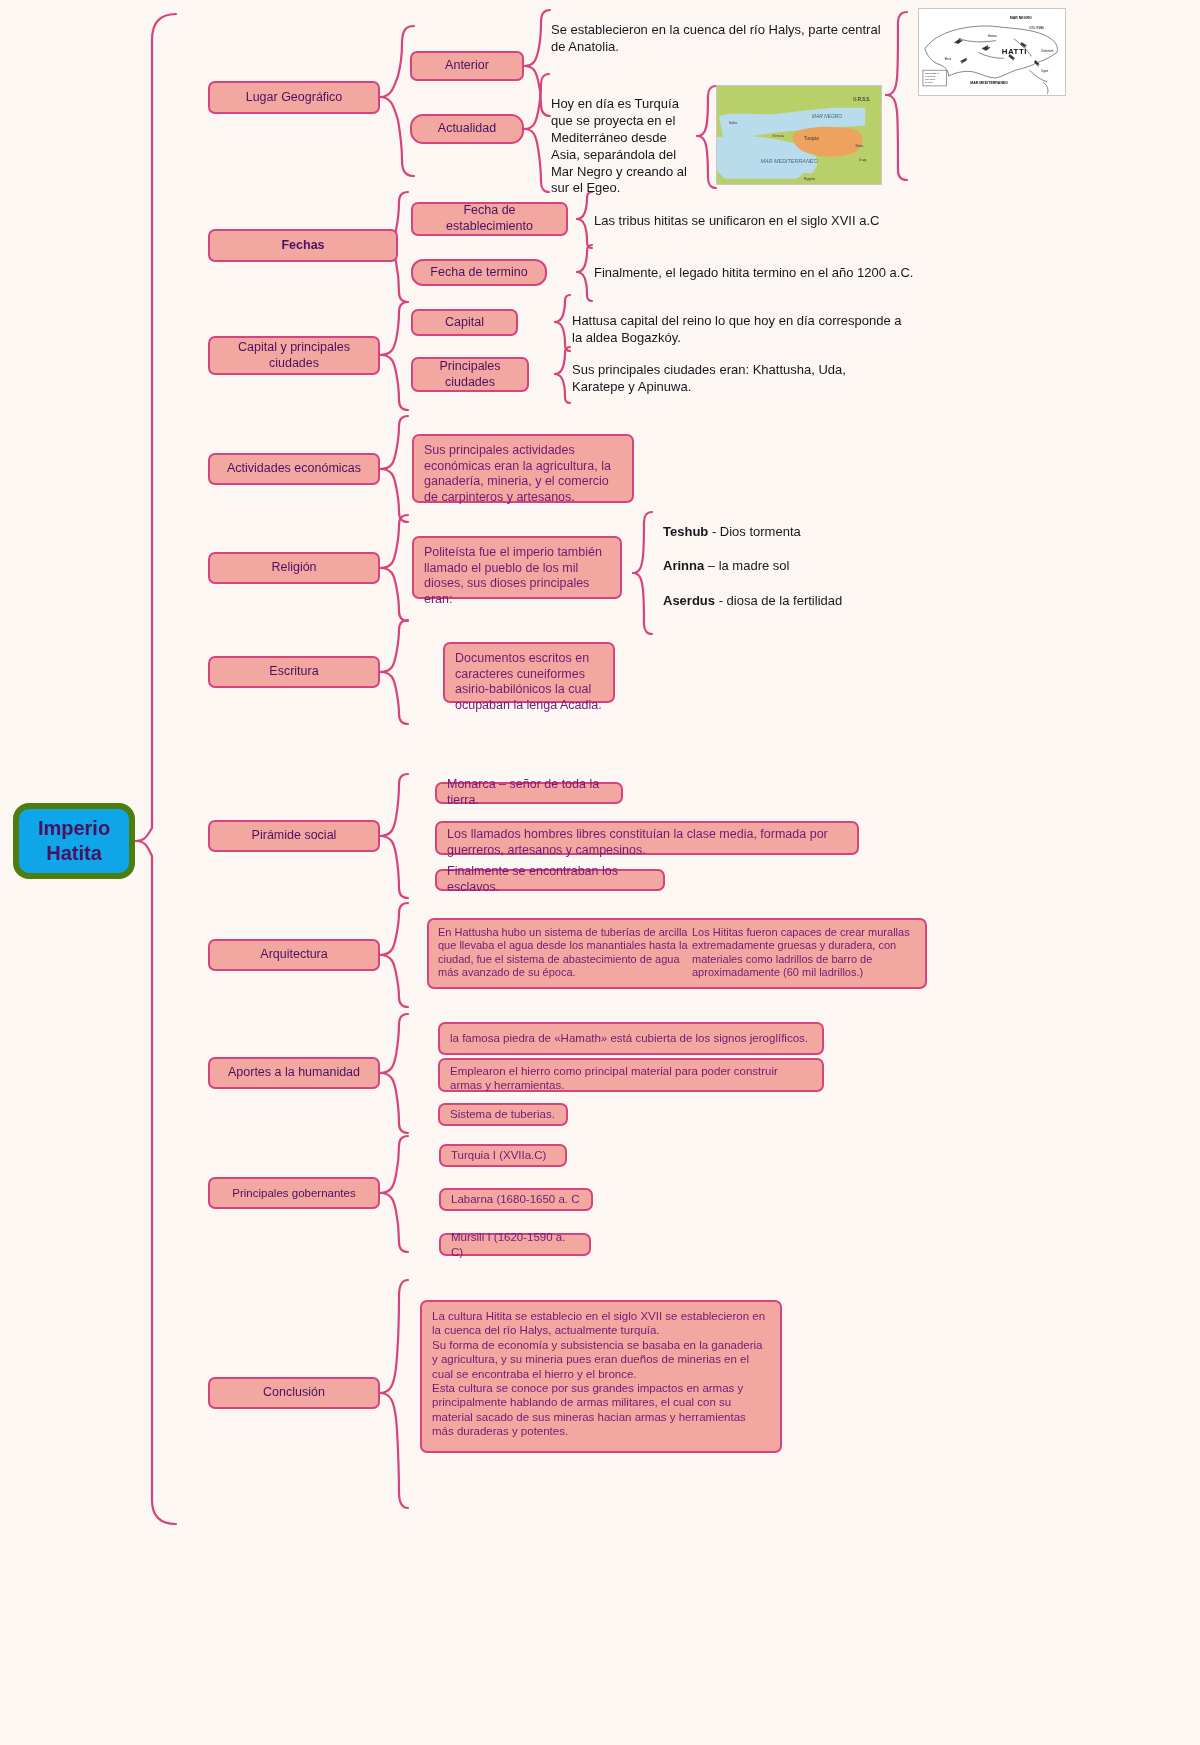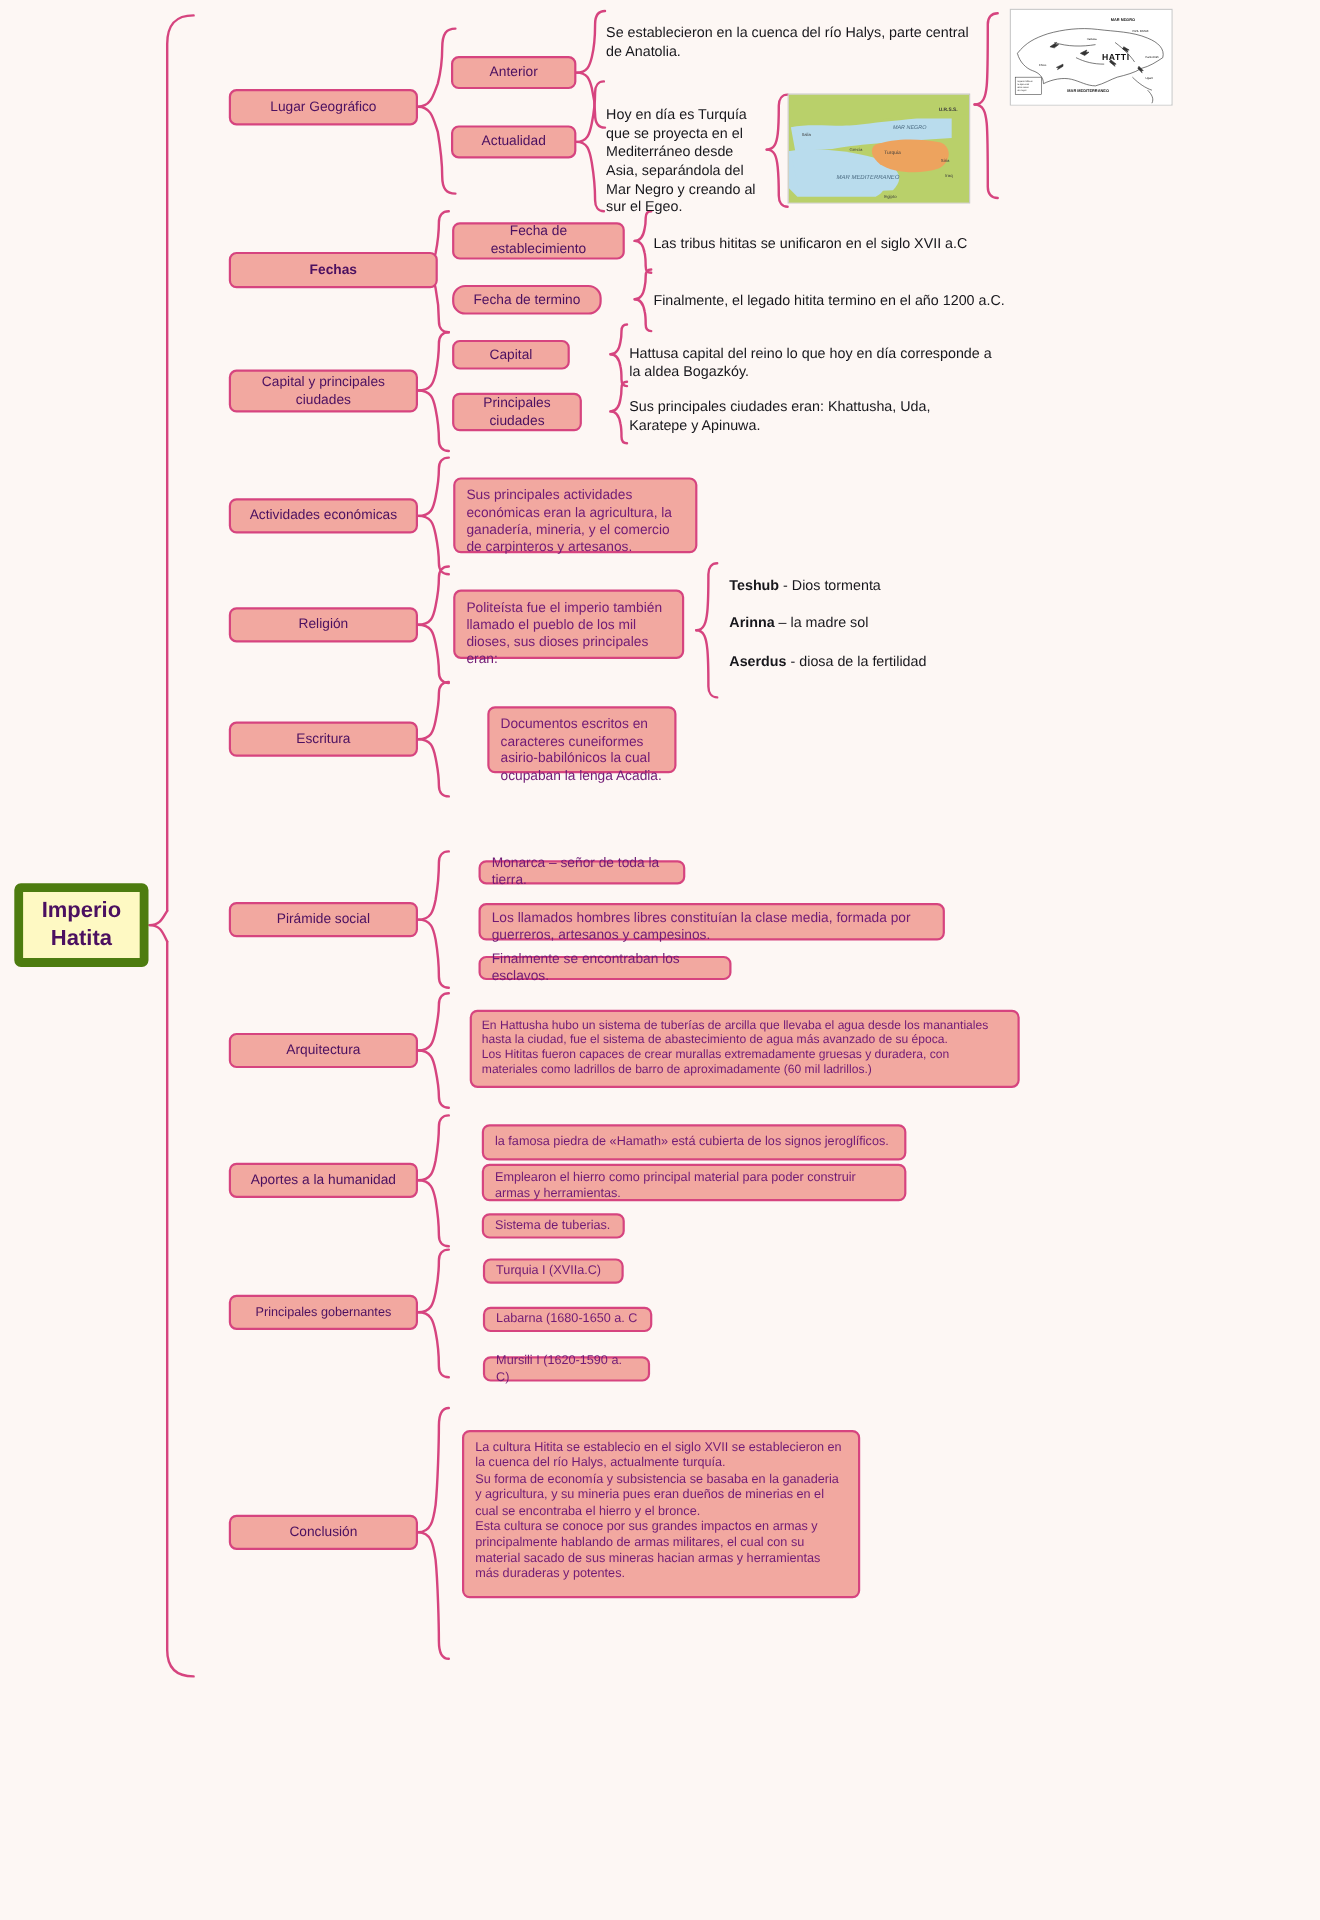--- a/index.html
+++ b/index.html
@@ -22,23 +22,23 @@
     color:#3a2a3a;
     display:flex;
     align-items:center;
     justify-content:center;
     text-align:center;
     line-height:1.25;
   }
   .node.left { justify-content:flex-start; text-align:left; }
 
   .root {
-    background:#fef9c3;
-    border:8px solid #4d7c0f;
-    border-radius:6px;
+    background:#0ea5e9;
+    border:6px solid #4d7c0f;
+    border-radius:16px;
     color:#4b1060;
     font-weight:bold;
     font-size:20px;
   }
   .branch { color:#4b1060; font-size:12.5px; }
   .sub    { color:#4b1060; font-size:12.5px; }
   .leafbox{ color:#701a75; font-size:12.5px; padding:7px 10px; }
   .plain {
     position:absolute;
     color:#17171c;
@@ -177,21 +177,21 @@
     <span style="font-size:11.5px;">Principales gobernantes</span>
   </div>
 
   <div class="node branch" style="left:208px; top:1377px; width:172px; height:32px;">
     <span>Conclusión</span>
   </div>
 
   <div class="node sub" style="left:410px; top:51px; width:114px; height:30px;">
     <span>Anterior</span>
   </div>
-  <div class="node sub" style="left:410px; top:114px; width:114px; height:30px;">
+  <div class="node sub" style="left:410px; top:114px; width:114px; height:30px;border-radius:13px;">
     <span>Actualidad</span>
   </div>
 
   <div class="plain" style="left:551px; top:22px; width:345px;">Se establecieron en la cuenca del río Halys, parte central de Anatolia.</div>
 
   <div class="plain" style="left:551px; top:96px; width:140px;">Hoy en día es Turquía que se proyecta en el Mediterráneo desde Asia, separándola del Mar Negro y creando al sur el Egeo.</div>
 
   <div class="mapimg map-color" style="left:716px; top:85px; width:166px; height:100px;">
     <svg class="map-inner" viewBox="0 0 166 100">
       <rect x="0" y="0" width="166" height="100" fill="#b9d06a"></rect>
@@ -305,21 +305,21 @@
   <div class="node leafbox left" style="left:435px; top:782px; width:188px; height:22px; padding:0 10px;">
     <span>Monarca – señor de toda la tierra.</span>
   </div>
   <div class="node leafbox left" style="left:435px; top:821px; width:424px; height:34px; align-items:flex-start; padding:4px 10px;">
     <span>Los llamados hombres libres constituían la clase media, formada por guerreros, artesanos y campesinos.</span>
   </div>
   <div class="node leafbox left" style="left:435px; top:869px; width:230px; height:22px; padding:0 10px;">
     <span>Finalmente se encontraban los esclavos.</span>
   </div>
 
-  <div class="node leafbox left" style="left:427px; top:918px; width:500px; height:71px; flex-direction:column; align-items:flex-start; justify-content:flex-start; padding:6px 9px; font-size:11px; line-height:1.22;">
+  <div class="node leafbox left" style="left:427px; top:918px; width:500px; height:71px; flex-direction:row; align-items:flex-start; justify-content:flex-start; padding:6px 9px; font-size:11px; line-height:1.22;">
     <span>En Hattusha hubo un sistema de tuberías de arcilla que llevaba el agua desde los manantiales hasta la ciudad, fue el sistema de abastecimiento de agua más avanzado de su época.</span>
     <span>Los Hititas fueron capaces de crear murallas extremadamente gruesas y duradera, con materiales como ladrillos de barro de aproximadamente (60 mil ladrillos.)</span>
   </div>
 
   <div class="node leafbox left" style="left:438px; top:1022px; width:386px; height:33px; padding:0 10px; font-size:11.5px;">
     <span>la famosa piedra de «Hamath» está cubierta de los signos jeroglíficos.</span>
   </div>
   <div class="node leafbox left" style="left:438px; top:1058px; width:386px; height:34px; align-items:flex-start; padding:4px 10px; font-size:11.5px;">
     <span>Emplearon el hierro como principal material para poder construir armas y herramientas.</span>
   </div>

